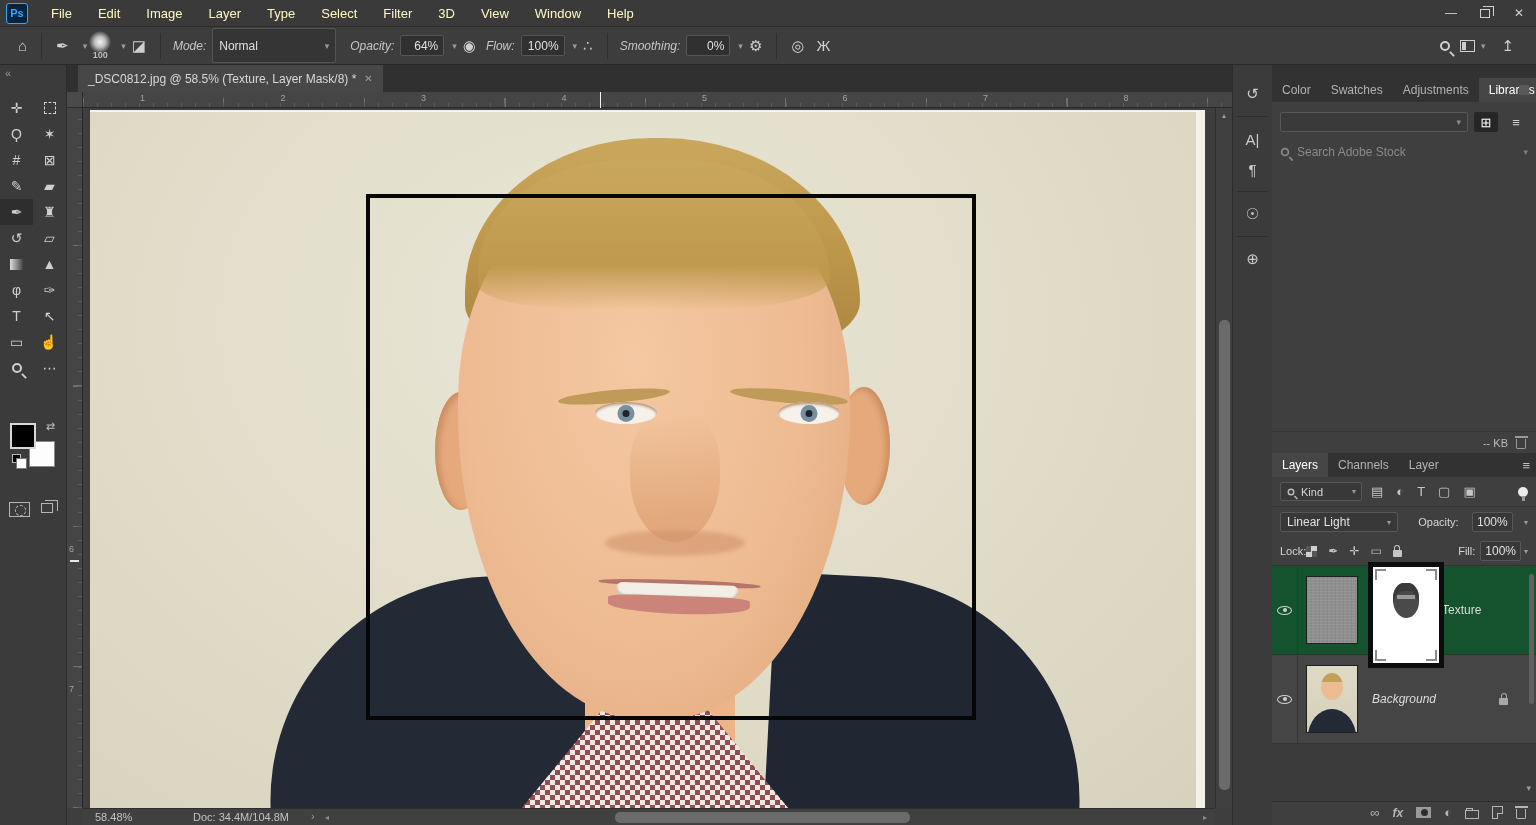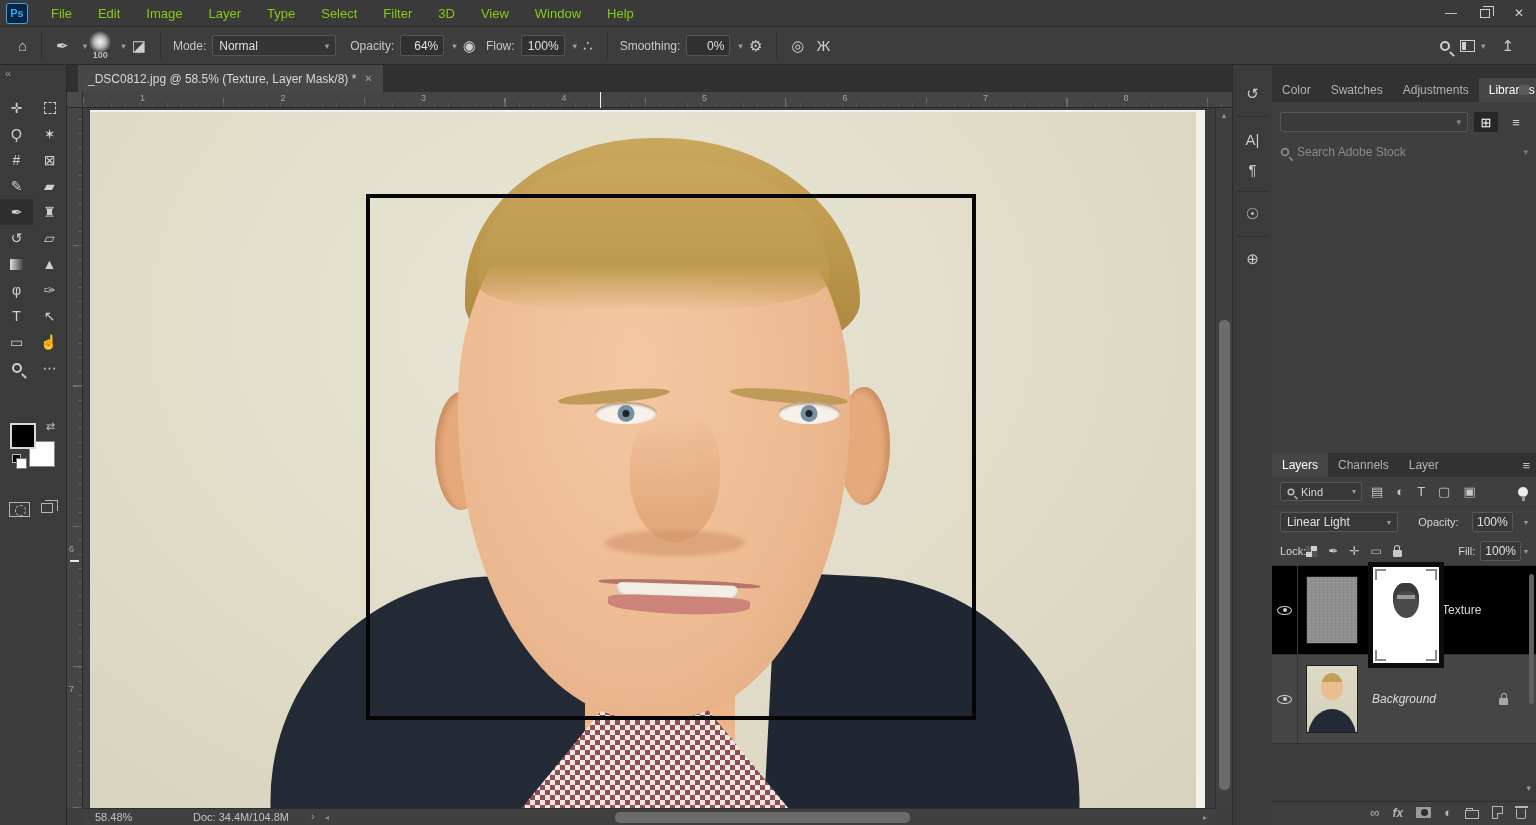--- a/index.html
+++ b/index.html
@@ -6,35 +6,35 @@
   html,body { background:#262626; }
   #stage { position:relative; width:1536px; height:825px; overflow:hidden;
            font-family:"Liberation Sans", sans-serif; color:#d6d6d6; background:#383838; }
 
   
   #menubar { position:absolute; left:0; top:0; width:1536px; height:27px; background:#3a3a3a;
              display:flex; align-items:center; border-bottom:1px solid #2c2c2c; }
   #ps-logo { width:22px; height:21px; margin:0 10px 0 6px; background:#08243c; border:1px solid #31a8ff;
              border-radius:3px; color:#31a8ff; font-size:11px; font-weight:bold; display:flex;
              align-items:center; justify-content:center; }
-  .menu-item { font-size:13px; color:#84cc16; padding:0 13px; line-height:27px; cursor:default; }
+  .menu-item { font-size:13px; color:#fef9c3; padding:0 13px; line-height:27px; cursor:default; }
   #win-controls { margin-left:auto; display:flex; align-items:center; height:27px; }
   .winbtn { width:34px; height:27px; display:flex; align-items:center; justify-content:center;
             color:#cfcfcf; font-size:12px; }
   .i-restore { width:10px; height:9px; border:1px solid #cfcfcf; position:relative; display:inline-block; }
   .i-restore::before { content:""; position:absolute; left:2px; top:-4px; width:10px; height:9px;
                        border:1px solid #cfcfcf; border-left:none; border-bottom:none; }
 
   
   #optionsbar { position:absolute; left:0; top:27px; width:1536px; height:38px; background:#3d3d3d;
                 display:flex; align-items:center; border-bottom:1px solid #282828; font-size:12px; }
   .ob-sep { width:1px; height:26px; background:#2e2e2e; margin:0 8px; }
   .ob-icon { color:#cfcfcf; font-size:15px; padding:0 6px; }
-  .ob-label { color:#c7c7c7; margin:0 6px 0 4px; }
-  .ob-select { background:#353535; border:1px solid #555; border-radius:2px; height:21px;
+  .ob-label { color:#c7c7c7; margin:0 6px 0 4px;font-style:italic; }
+  .ob-select { background:#353535; border:1px solid #555; border-radius:2px; height:35px;
                display:flex; align-items:center; padding:0 6px; color:#e0e0e0; }
   .ob-chev { color:#9a9a9a; font-size:9px; margin-left:8px; }
   .ob-valbox { background:#303030; border:1px solid #555; border-radius:2px; height:21px; min-width:44px;
                display:flex; align-items:center; justify-content:flex-end; padding:0 5px; color:#e0e0e0; }
   #brush-preview { width:22px; height:22px; border-radius:50%;
                    background:radial-gradient(circle,#f2f2f2 0%,#bdbdbd 35%,#3d3d3d 72%); }
   #brush-size-group { display:flex; flex-direction:column; align-items:center; margin:0 2px; }
   #brush-size-label { font-size:9px; color:#bdbdbd; margin-top:-3px;font-weight:bold; }
   .i-mag { width:10px; height:10px; border:2px solid #cfcfcf; border-radius:50%;
            position:relative; display:inline-block; }
@@ -232,21 +232,21 @@
   .lock-ic { color:#c6c6c6; font-size:12px; }
   .i-lock { width:9px; height:7px; background:#c6c6c6; position:relative; display:inline-block;
             margin-top:5px; border-radius:1px; }
   .i-lock::before { content:""; position:absolute; left:1.5px; top:-5px; width:4px; height:5px;
                     border:1.5px solid #c6c6c6; border-bottom:none; border-radius:3px 3px 0 0; }
   .i-lock.dim { background:#a8a8a8; } .i-lock.dim::before { border-color:#a8a8a8; }
 
   #layer-list { height:235px; overflow:hidden; background:#3b3b3b; position:relative; }
   .layer-row { height:89px; display:flex; align-items:center; background:#454545;
                border-bottom:1px solid #333; position:relative; }
-  .layer-row.sel { background:#000000; }
+  .layer-row.sel { background:#14532d; }
   .layer-row:last-child { height:57px; }
   .eyecol { width:26px; height:100%; display:flex; align-items:center; justify-content:center;
             border-right:1px solid #363636; flex:0 0 26px; }
   .i-eye { width:15px; height:9px; border:1px solid #cfcfcf; border-radius:50%; position:relative;
            display:inline-block; }
   .i-eye::after { content:""; position:absolute; width:4px; height:4px; border-radius:50%;
                   background:#cfcfcf; left:4.5px; top:1.5px; }
   .thumb { width:52px; height:68px; border:1px solid #1f1f1f; margin-left:8px; flex:0 0 52px;
            position:relative; overflow:hidden; }
   .t-texture { background:#8f8f8f;
@@ -543,20 +543,24 @@
           <span>▾</span>
         </div>
         <span class="lib-viewbtn active">⊞</span>
         <span class="lib-viewbtn">≡</span>
       </div>
       <div id="lib-search">
         <span class="i-mag"></span>
         <span>Search Adobe Stock</span>
         <span id="lib-search-chev">▾</span>
       </div>
+      <div id="lib-footer">
+        <span>-- KB</span>
+        <span class="i-trash lib"></span>
+      </div>
     </div>
 
     <div id="layers-group">
       <div class="ptabs" id="layers-panel-tabs">
         <span class="ptab active">Layers</span>
           <span class="ptab">Channels</span>
           <span class="ptab">Layer</span>
           <span id="layers-menu">≡</span>
       </div>
 

